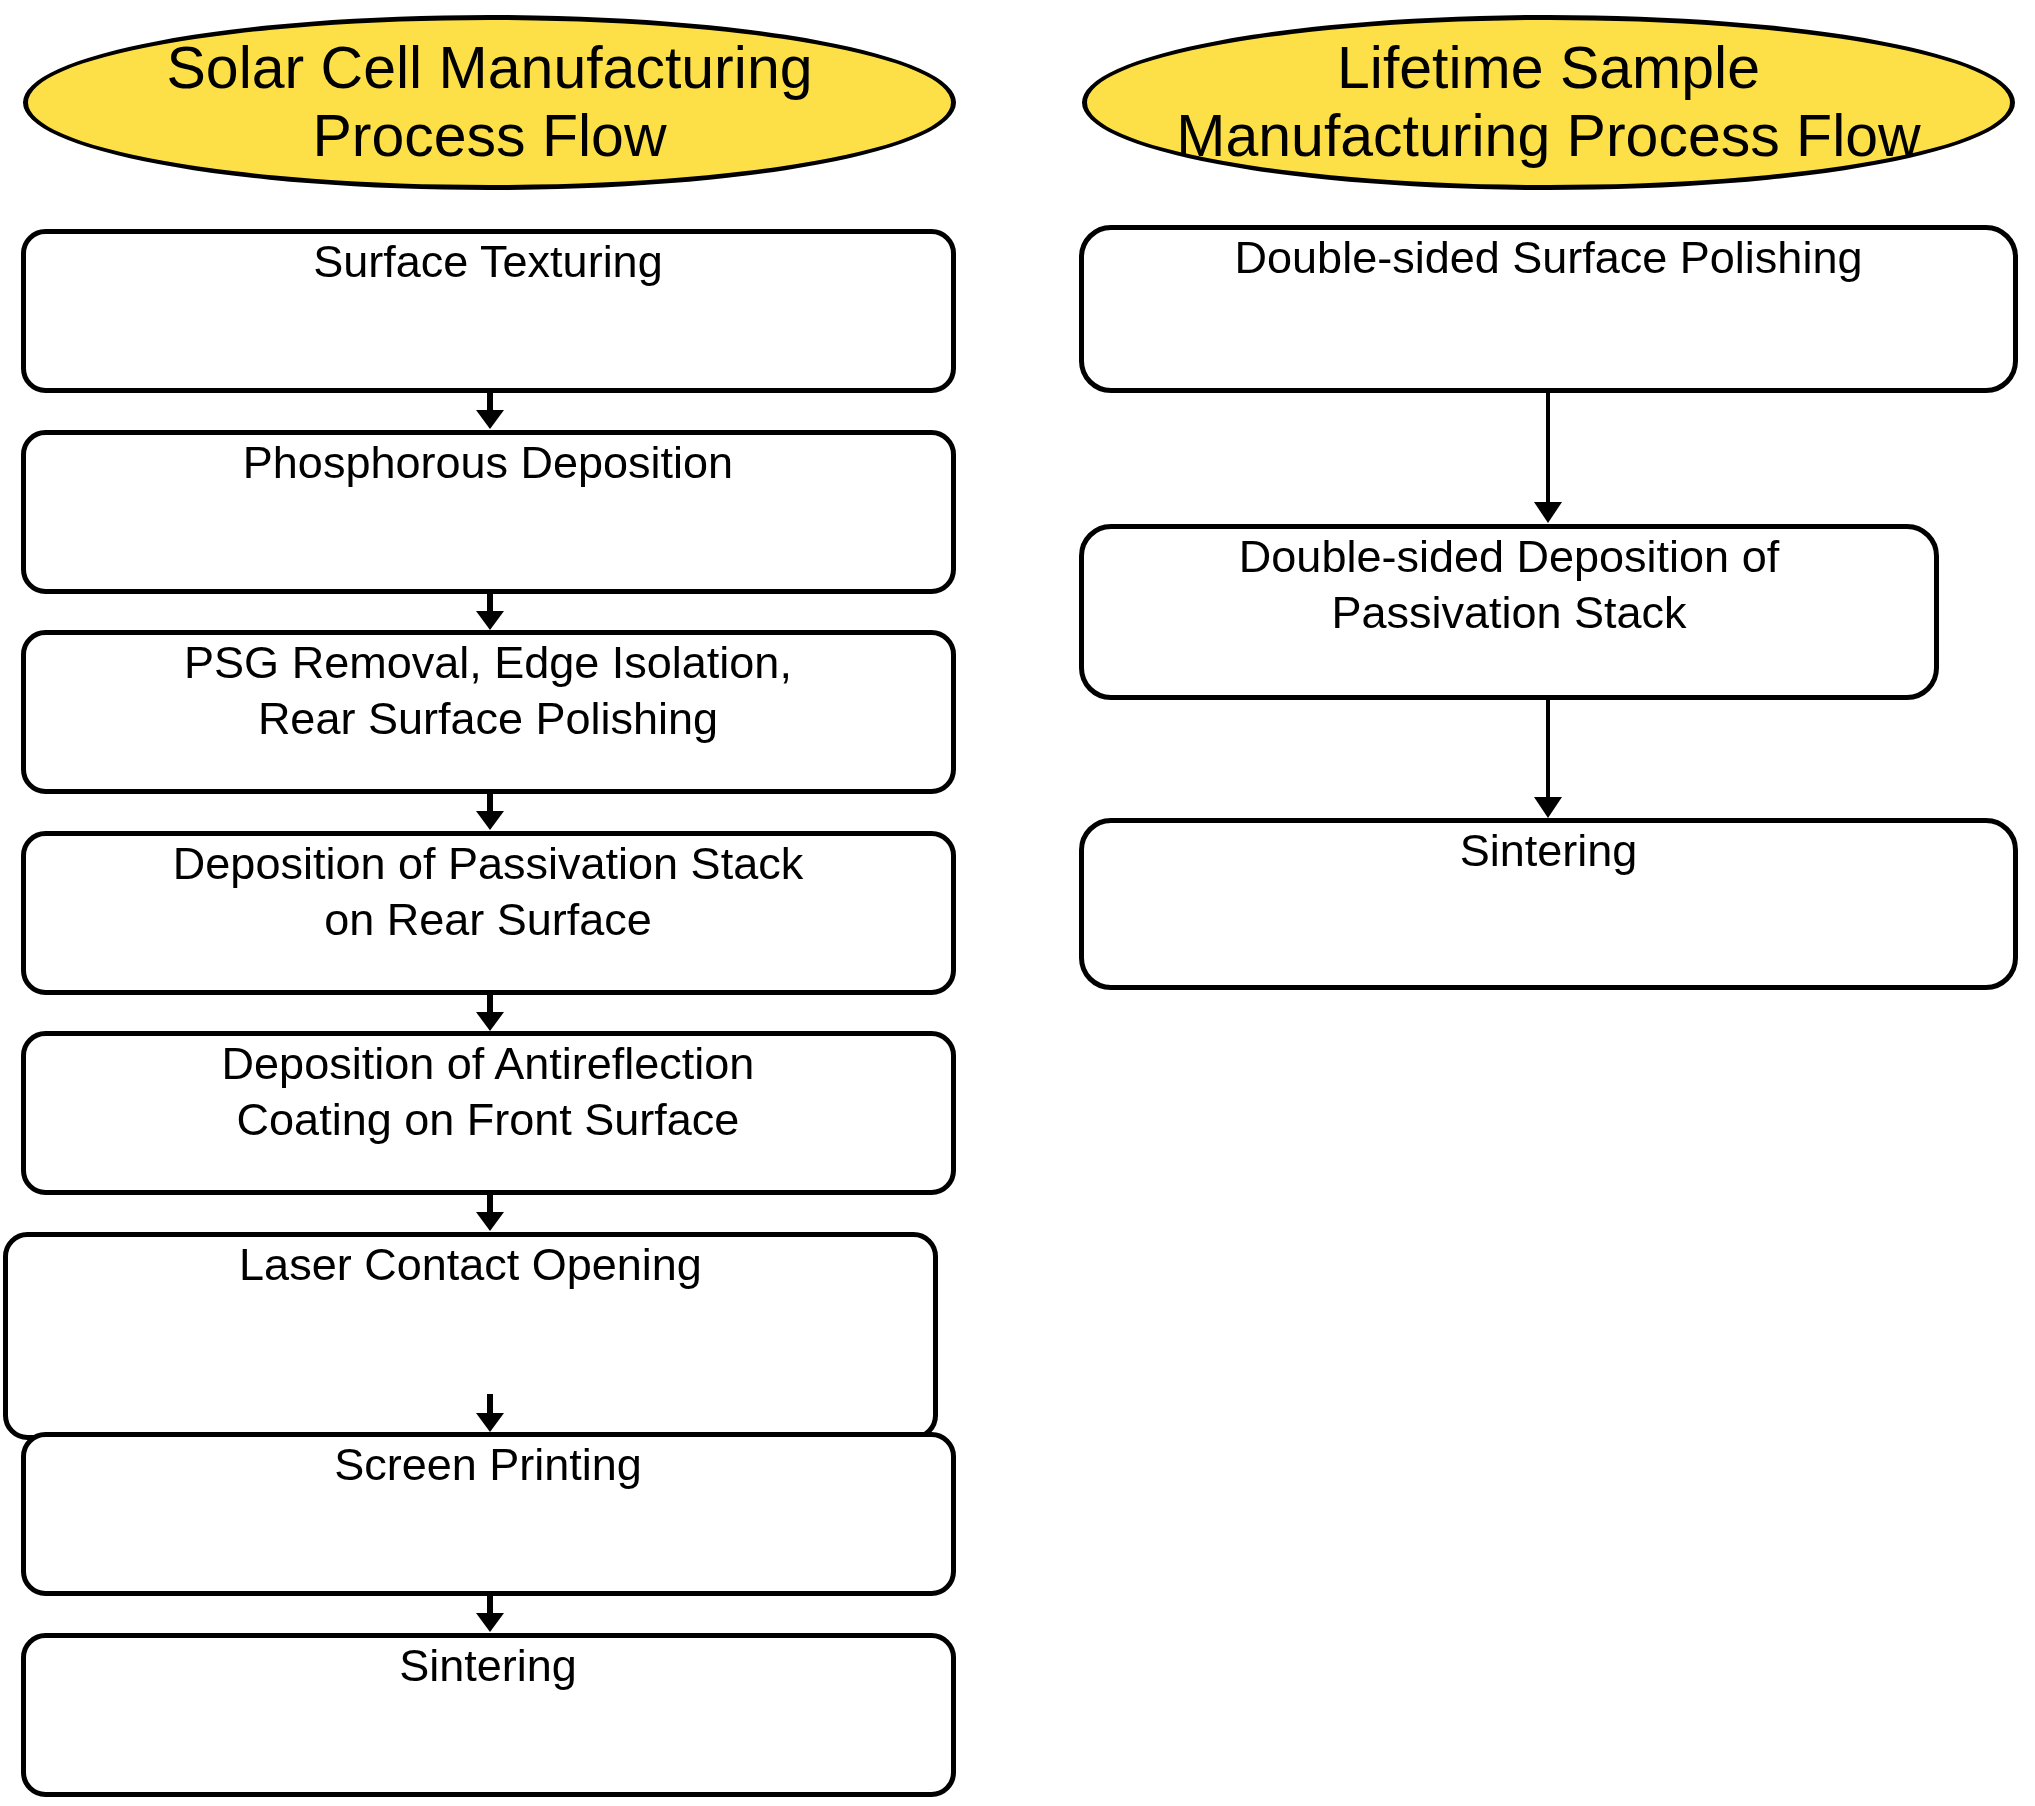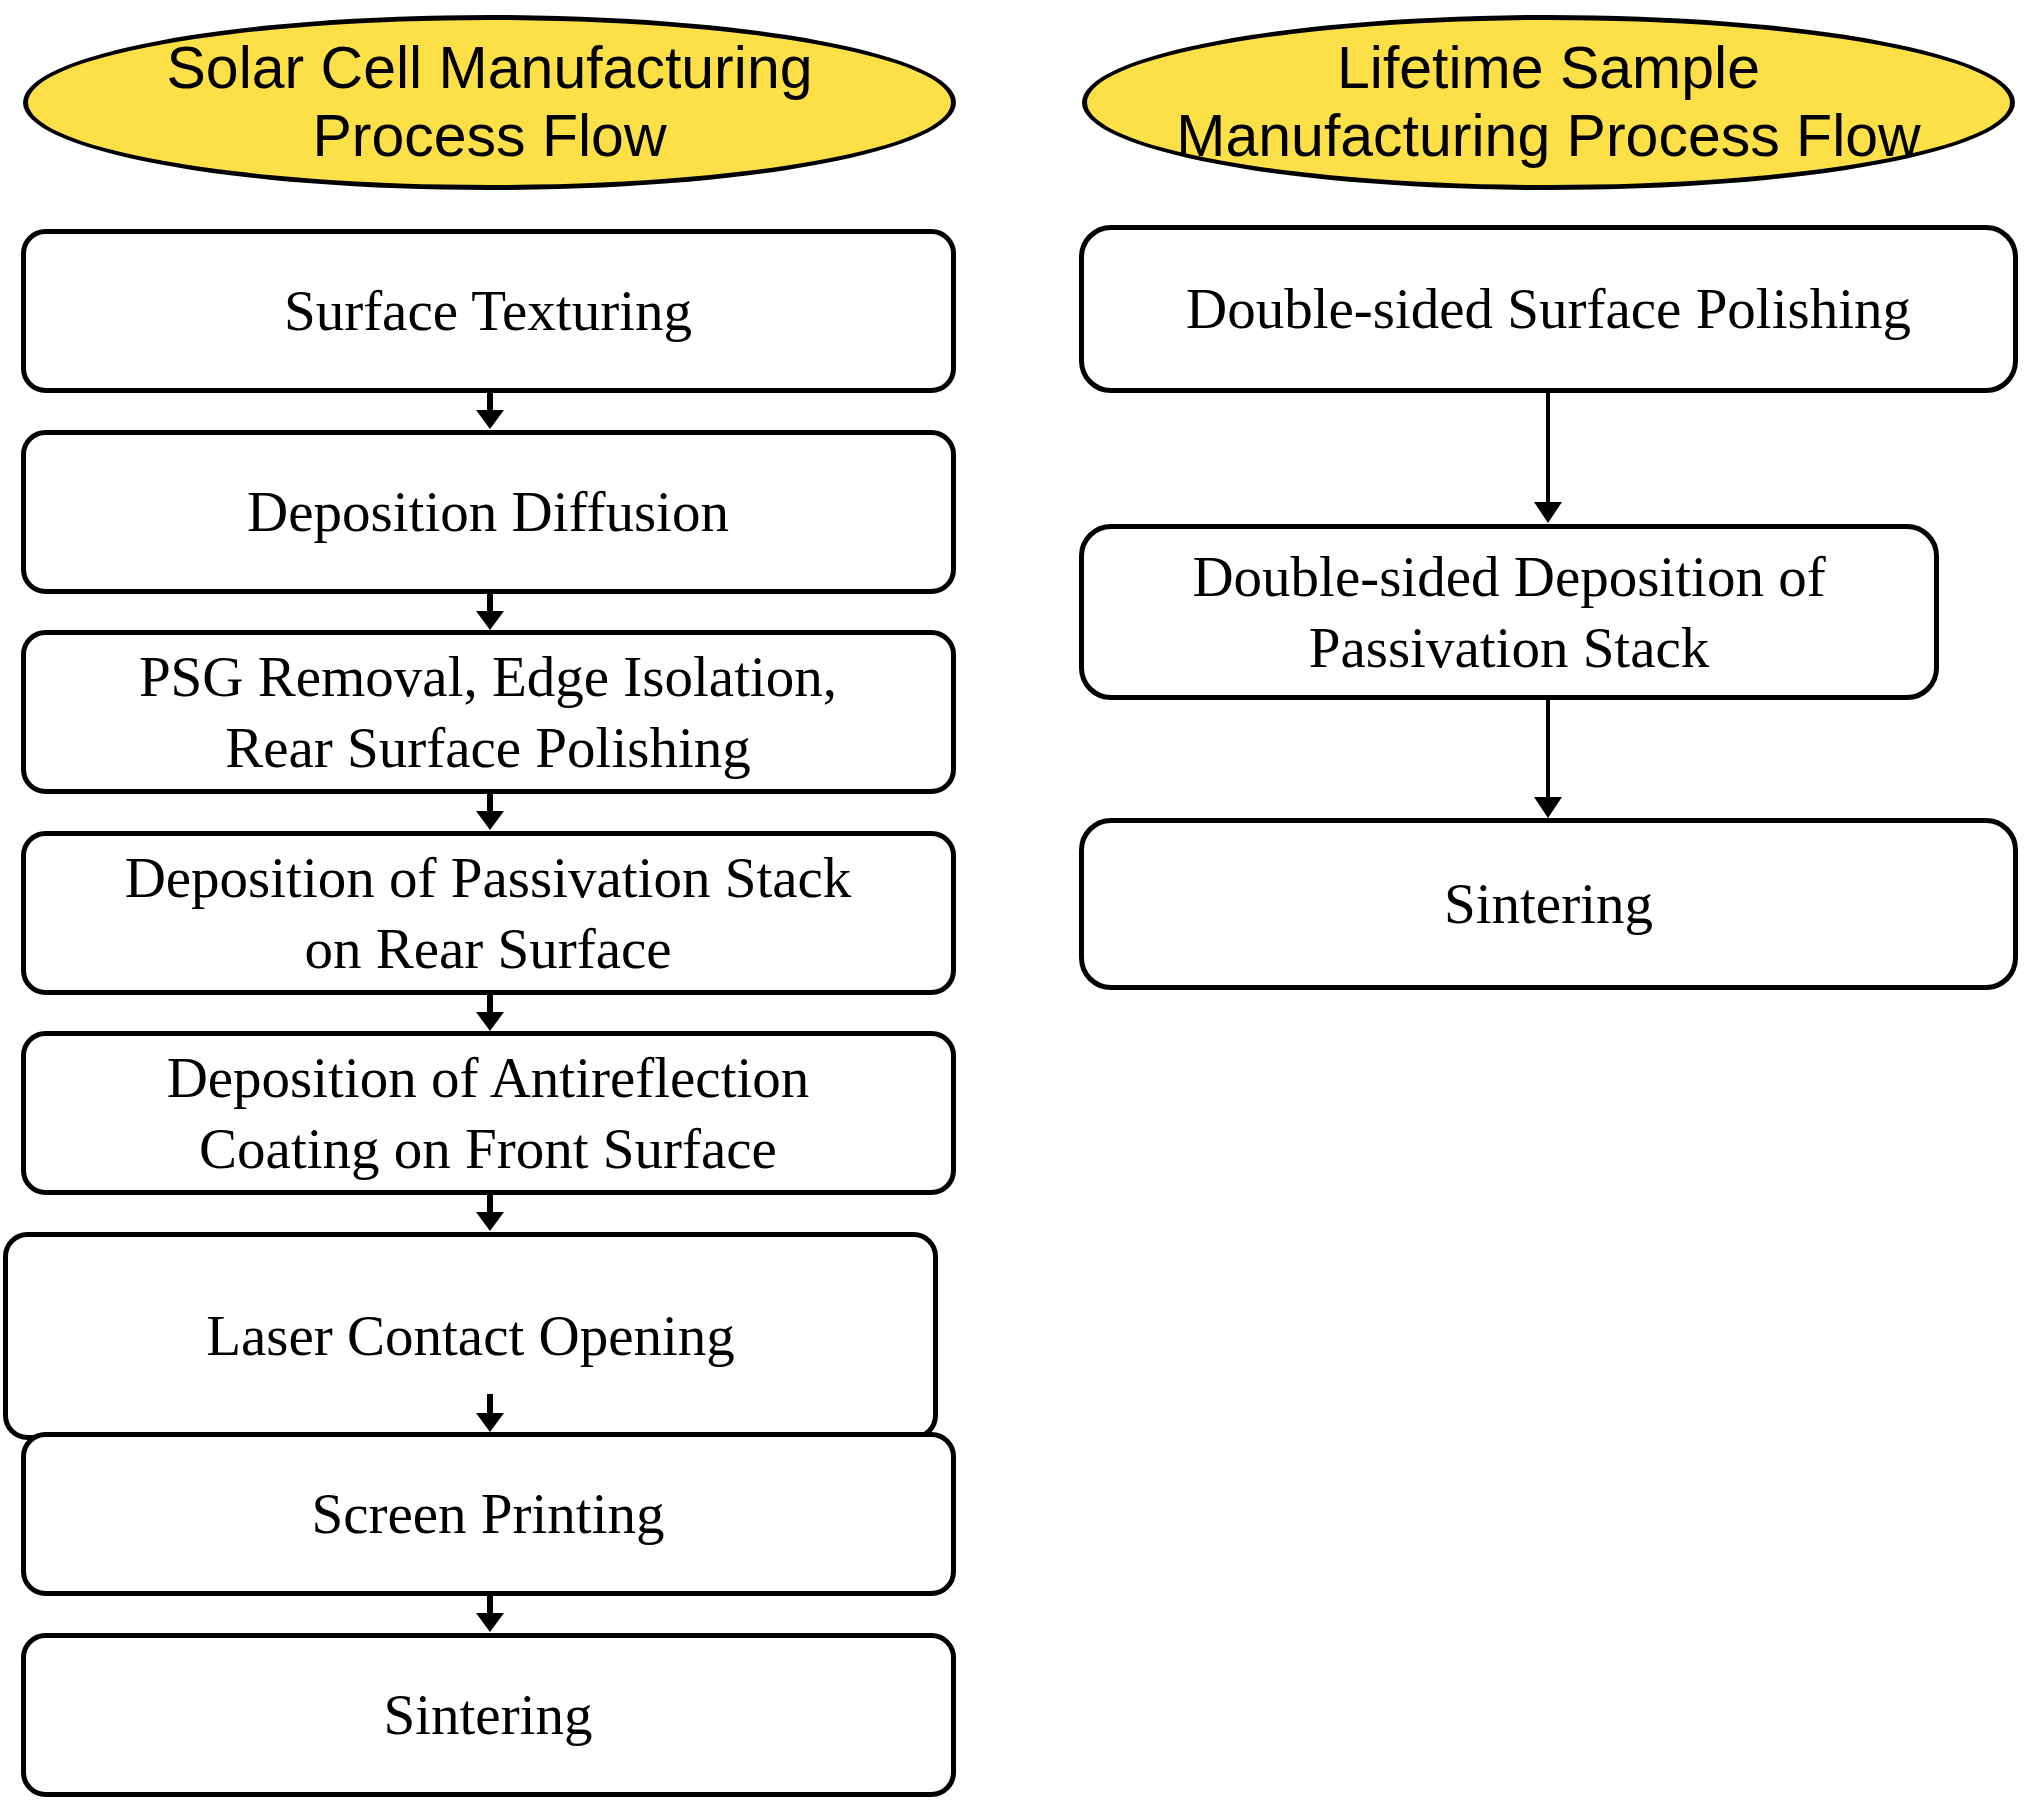--- a/index.html
+++ b/index.html
@@ -28,28 +28,27 @@
     font-size: 59px;
     line-height: 1.16;
     white-space: pre-line;
     box-sizing: border-box;
   }
   .step-box {
     position: absolute;
     background: #ffffff;
     border: 5.7px solid #000000;
     display: flex;
-    align-items: center;
+    align-items: flex-start;
     justify-content: center;
     text-align: center;
-    font-size: 57px;
+    font-size: 45px;
     line-height: 1.25;
     white-space: pre-line;
     box-sizing: border-box;
-    font-family: Liberation Serif, serif;
   }
   .flow-left .step-box { border-radius: 24.5px; }
   .flow-right .step-box { border-radius: 32px; }
   .arrow {
     position: absolute;
     display: flex;
     flex-direction: column;
     align-items: center;
   }
   .arrow .stem {
@@ -89,21 +88,21 @@
     <div class="step-box" style="left:20.5px; top:229px; width:935px; height:164px;">
       <span>Surface Texturing</span>
     </div>
 
     <div class="arrow" style="left:476px; top:391px;">
       <div class="stem"></div>
       <div class="head"></div>
     </div>
 
     <div class="step-box" style="left:20.5px; top:430px; width:935px; height:164px;">
-      <span>Deposition Diffusion</span>
+      <span>Phosphorous Deposition</span>
     </div>
 
     <div class="arrow" style="left:476px; top:592px;">
       <div class="stem"></div>
       <div class="head"></div>
     </div>
 
     <div class="step-box" style="left:20.5px; top:630px; width:935px; height:164px;">
       <span>PSG Removal, Edge Isolation,
 Rear Surface Polishing</span>

